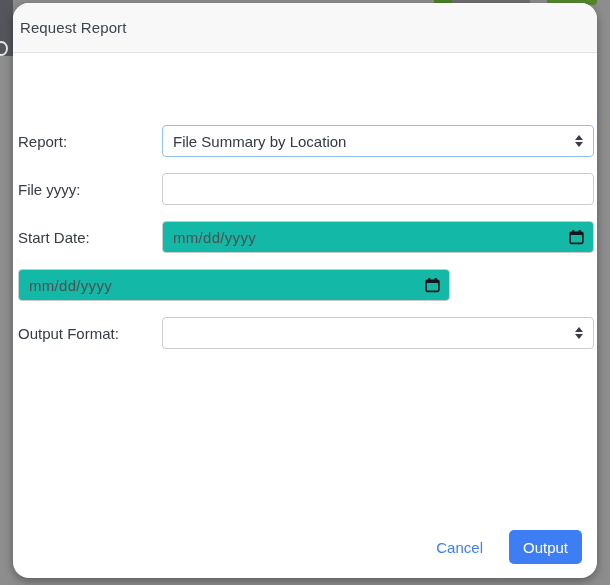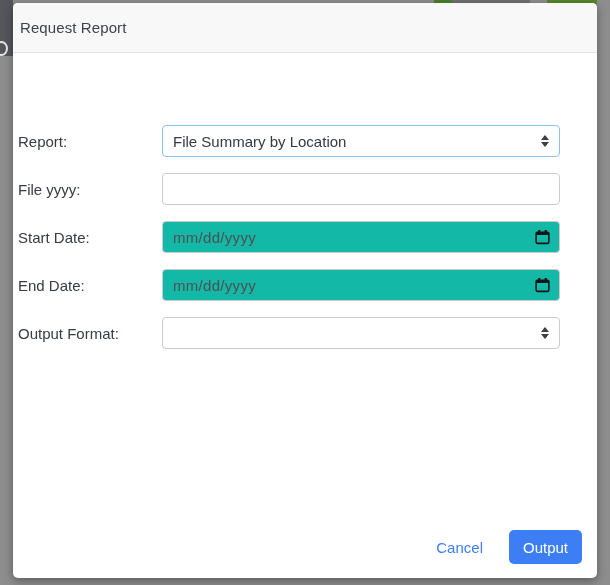--- a/index.html
+++ b/index.html
@@ -12,33 +12,33 @@
   .backdrop{position:absolute;inset:0;background:#8d8d8d;}
   .bg-dark-strip{position:absolute;left:0;top:0;width:13px;height:56px;background:#54565c;}
   .bg-zero{position:absolute;left:-5px;top:41px;width:9px;height:11px;border:2px solid rgba(255,255,255,.85);border-radius:50%;}
   .bg-green-frag{position:absolute;left:434px;top:0;width:18px;height:4px;background:#4c7f2c;}
   .bg-gray-pill{position:absolute;left:452px;top:0;width:78px;height:7px;background:#6f6f70;border-radius:0 0 4px 4px;}
   .bg-green-pill{position:absolute;left:547px;top:0;width:50px;height:5px;background:#55862c;border-radius:0 0 3px 3px;}
 
   
   .modal{
     position:absolute;left:13px;top:3px;width:584px;height:575px;
-    background:#ffffff;border-radius:5px;overflow:hidden;
+    background:#ffffff;border-radius:16px;overflow:hidden;
     box-shadow:0 3px 10px rgba(0,0,0,.35);
   }
   .modal-header{
     height:50px;background:#f8f8f8;border-bottom:1px solid #e2e2e2;
     display:flex;align-items:center;padding-left:7px;box-sizing:border-box;
   }
   .modal-title{font-size:15px;font-weight:500;color:#3d434d;letter-spacing:.1px;}
 
   .modal-body{padding:72px 0 0 5px;}
   .form-row{display:flex;align-items:center;margin-bottom:16px;}
   .form-label{width:144px;font-size:15px;color:#363c45;flex:0 0 144px;}
-  .field{position:relative;width:398px;height:32px;box-sizing:border-box;}
+  .field{position:relative;width:432px;height:32px;box-sizing:border-box;}
 
   .select-box{
     width:100%;height:100%;box-sizing:border-box;
     border:1px solid #cbcbcb;border-radius:4px;background:#fff;
     display:flex;align-items:center;padding:0 26px 0 10px;
     font-size:15px;color:#333a44;cursor:default;
   }
   .select-box.focused{border-color:#8fc0ef;}
   .sel-arrows{position:absolute;right:11px;top:50%;transform:translateY(-50%);
     display:flex;flex-direction:column;align-items:center;gap:2px;}
@@ -123,21 +123,20 @@
             <rect x="2" y="3.6" width="12" height="10.4" rx="1.2" fill="none" stroke="#15171a" stroke-width="1.5"></rect>
             <rect x="2" y="3.6" width="12" height="2.6" rx="1" fill="#15171a"></rect>
             <rect x="3.9" y="1.4" width="2.1" height="2.6" fill="#15171a"></rect>
             <rect x="10" y="1.4" width="2.1" height="2.6" fill="#15171a"></rect>
           </svg>
         </span>
       </div>
     </div>
 
     <div class="form-row">
-      <span class="form-label">End Date:</span>
       <div class="field">
         <div class="date-box">
           <span class="date-placeholder">mm/dd/yyyy</span>
         </div>
         <span class="cal-icon">
           <svg width="17" height="17" viewBox="0 0 16 16">
             <rect x="2" y="3.6" width="12" height="10.4" rx="1.2" fill="none" stroke="#15171a" stroke-width="1.5"></rect>
             <rect x="2" y="3.6" width="12" height="2.6" rx="1" fill="#15171a"></rect>
             <rect x="3.9" y="1.4" width="2.1" height="2.6" fill="#15171a"></rect>
             <rect x="10" y="1.4" width="2.1" height="2.6" fill="#15171a"></rect>

